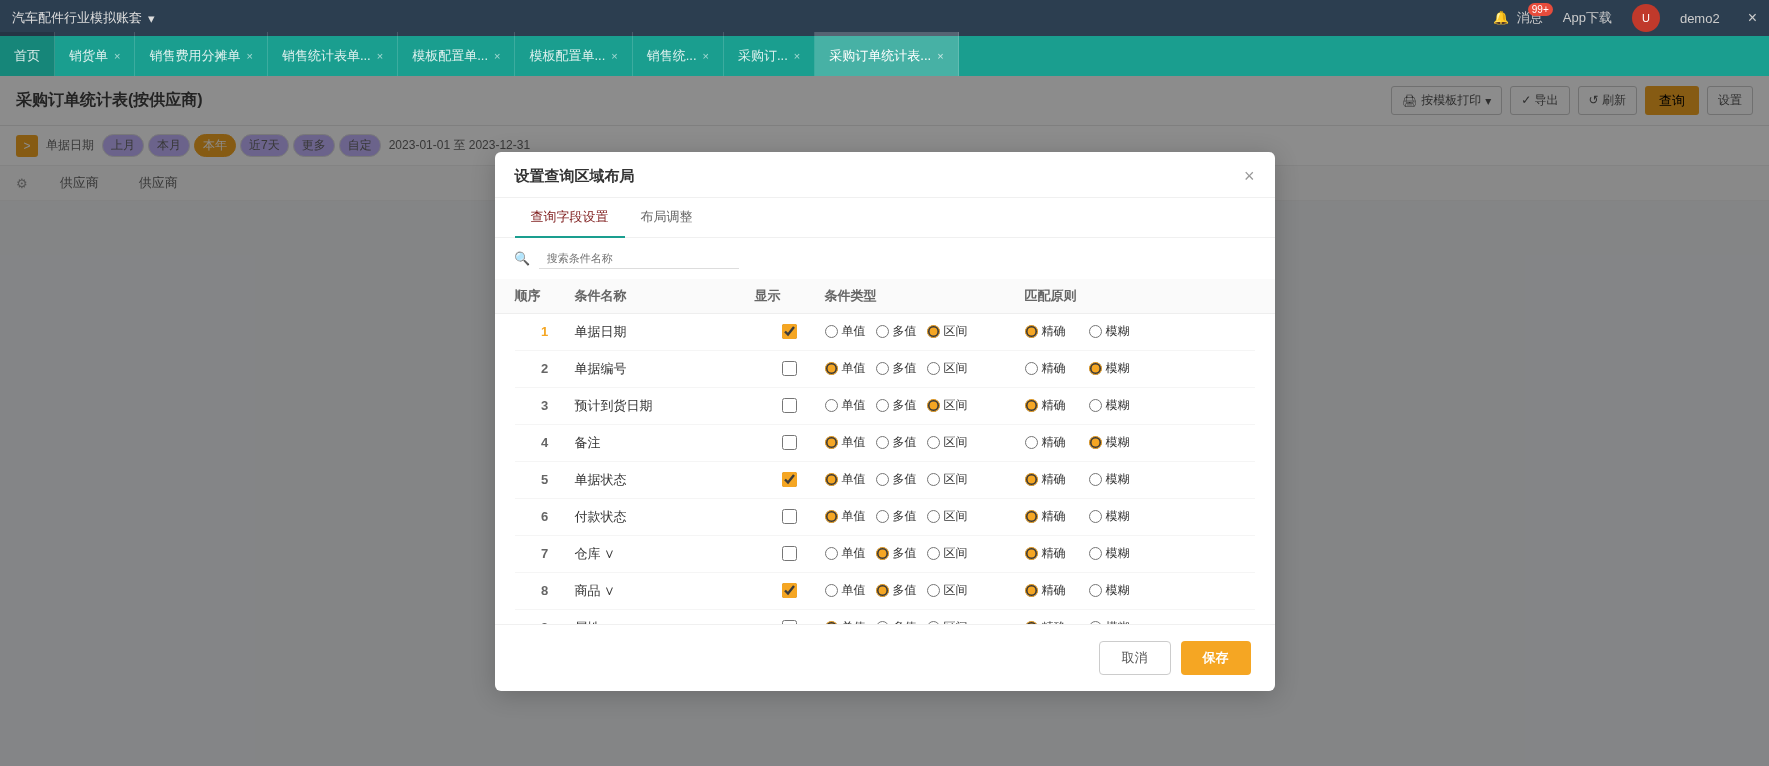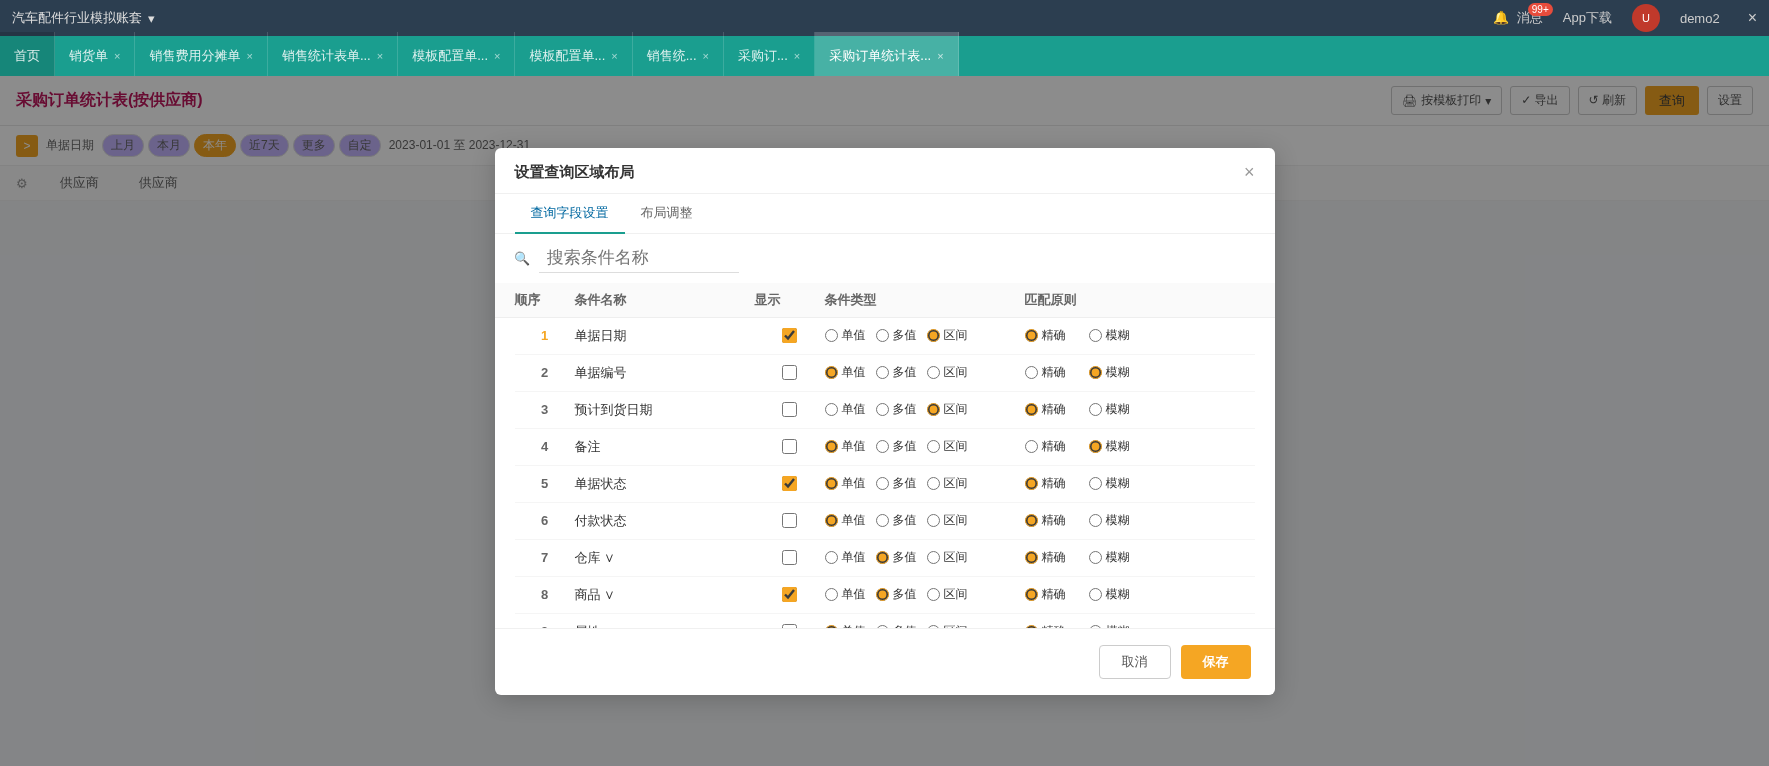--- a/index.html
+++ b/index.html
@@ -50,26 +50,26 @@
       position: relative;
     }
     .page-header {
       background: white;
       padding: 10px 16px;
       border-bottom: 1px solid #e8e8e8;
       display: flex;
       align-items: center;
       justify-content: space-between;
     }
-    .page-title { font-size: 16px; font-weight: bold; color: #be185d; }
+    .page-title { font-size: 16px; font-weight: bold; color: #404040; }
     .page-actions { display: flex; gap: 8px; }
     .btn-template { border: 1px solid #ccc; background: white; padding: 5px 10px; border-radius: 3px; cursor: pointer; font-size: 12px; color: #555; display: flex; align-items: center; gap: 4px; }
     .btn-export { border: 1px solid #ccc; background: white; padding: 5px 10px; border-radius: 3px; cursor: pointer; font-size: 12px; color: #555; }
     .btn-refresh { border: 1px solid #ccc; background: white; padding: 5px 10px; border-radius: 3px; cursor: pointer; font-size: 12px; color: #555; }
-    .btn-query { background: #f5a623; border: none; color: #404040; padding: 5px 14px; border-radius: 3px; cursor: pointer; font-size: 13px; }
+    .btn-query { background: #f5a623; border: none; color: #000000; padding: 5px 14px; border-radius: 3px; cursor: pointer; font-size: 13px; }
     .btn-settings { background: white; border: 1px solid #ccc; color: #555; padding: 5px 10px; border-radius: 3px; cursor: pointer; font-size: 12px; }
 
     .filter-bar {
       background: white;
       padding: 8px 16px;
       display: flex;
       align-items: center;
       gap: 8px;
       border-bottom: 1px solid #eee;
     }
@@ -119,32 +119,32 @@
     .modal-close { background: none; border: none; font-size: 18px; cursor: pointer; color: #999; }
     .modal-tabs { display: flex; padding: 0 20px; border-bottom: 1px solid #f0f0f0; }
     .modal-tab {
       padding: 10px 16px;
       font-size: 13px;
       cursor: pointer;
       color: #666;
       border-bottom: 2px solid transparent;
       margin-bottom: -1px;
     }
-    .modal-tab.active { color: #0369a1; border-bottom-color: #1a9e8f; }
+    .modal-tab.active { color: #7f1d1d; border-bottom-color: #1a9e8f; }
     .modal-search {
       padding: 10px 20px;
       display: flex;
       align-items: center;
       gap: 8px;
     }
     .modal-search-input {
       border: none;
       border-bottom: 1px solid #ddd;
       outline: none;
-      font-size: 17px;
+      font-size: 11px;
       padding: 4px 8px;
       width: 200px;
     }
     .modal-search-icon { color: #999; }
 
     .modal-table { flex: 1; overflow: hidden; }
     .modal-table-header {
       display: grid;
       grid-template-columns: 60px 180px 70px 200px 200px;
       background: #fafafa;

